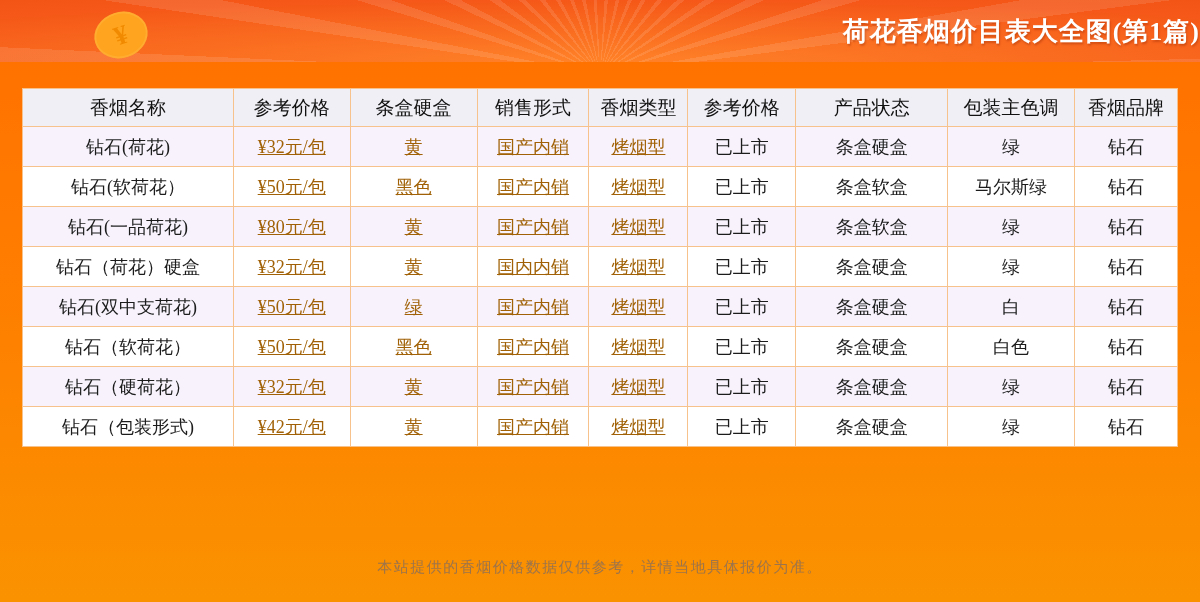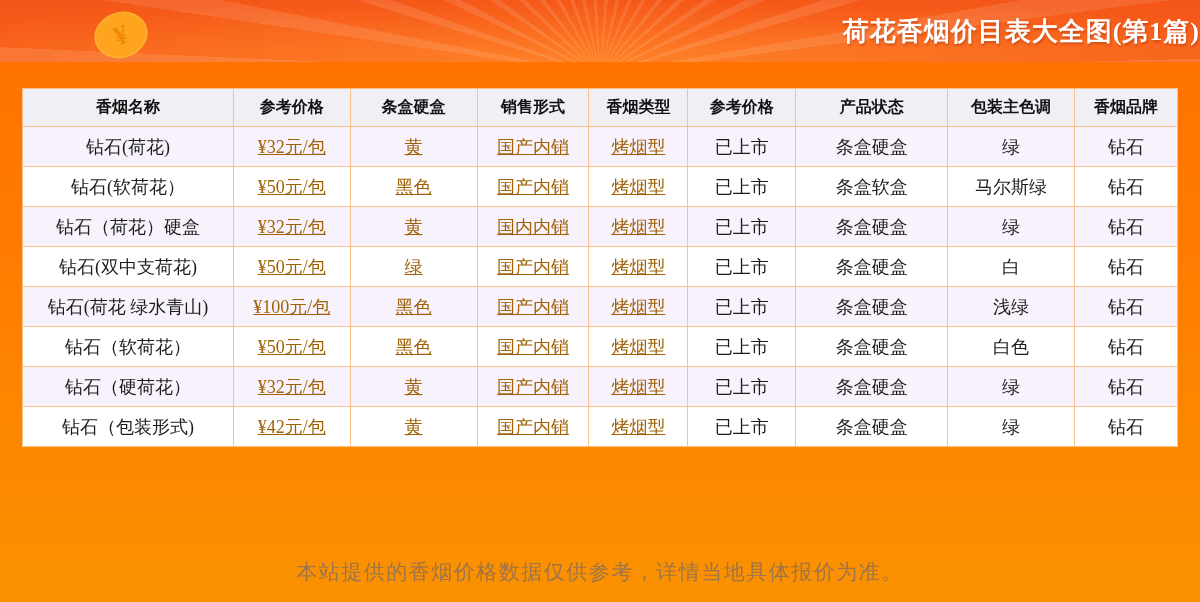--- a/index.html
+++ b/index.html
@@ -35,29 +35,29 @@
   }
 
   
   table.price-table {
     position:absolute; left:22px; top:88px; width:1156px;
     border-collapse:collapse; table-layout:fixed; text-align:center;
   }
   .price-table th, .price-table td { border:1px solid #f7c28c; overflow:hidden; white-space:nowrap; }
   .price-table th {
     height:38px; background:#f0eff5; color:#111111;
-    font-size:16px; font-weight:bold;
+    font-size:19px; font-weight:normal;
   }
   .price-table td { height:40px; font-size:18px; color:#1c1c1c; background:#ffffff; }
   .price-table tbody tr:nth-child(odd) td { background:#f7f2fc; }
   .price-table td.red { color:#a16207;text-decoration:underline; }
 
   .footer {
     position:absolute; left:0; width:100%; top:558px; text-align:center;
-    color:rgba(100,100,120,0.62); font-size:21px; letter-spacing:1.5px;
+    color:rgba(100,100,120,0.62); font-size:15px; letter-spacing:1.5px;
   }
 </style>
 </head>
 <body>
 
 <div class="stage">
 
   <div class="topband">
     <div class="rays"></div>
     <div class="coin">
@@ -108,50 +108,50 @@
           <td class="red">¥50元/包</td>
           <td class="red">黑色</td>
           <td class="red">国产内销</td>
           <td class="red">烤烟型</td>
           <td>已上市</td>
           <td>条盒软盒</td>
           <td>马尔斯绿</td>
           <td>钻石</td>
         </tr>
         <tr>
+          <td>钻石(一品荷花)</td>
+          <td class="red">¥80元/包</td>
+          <td class="red">黄</td>
+          <td class="red">国产内销</td>
+          <td class="red">烤烟型</td>
+          <td>已上市</td>
+          <td>条盒软盒</td>
+          <td>绿</td>
+          <td>钻石</td>
+        </tr>
+        <tr>
           <td>钻石（荷花）硬盒</td>
           <td class="red">¥32元/包</td>
           <td class="red">黄</td>
           <td class="red">国内内销</td>
           <td class="red">烤烟型</td>
           <td>已上市</td>
           <td>条盒硬盒</td>
           <td>绿</td>
           <td>钻石</td>
         </tr>
         <tr>
           <td>钻石(双中支荷花)</td>
           <td class="red">¥50元/包</td>
           <td class="red">绿</td>
           <td class="red">国产内销</td>
           <td class="red">烤烟型</td>
           <td>已上市</td>
           <td>条盒硬盒</td>
           <td>白</td>
-          <td>钻石</td>
-        </tr>
-        <tr>
-          <td>钻石(荷花 绿水青山)</td>
-          <td class="red">¥100元/包</td>
-          <td class="red">黑色</td>
-          <td class="red">国产内销</td>
-          <td class="red">烤烟型</td>
-          <td>已上市</td>
-          <td>条盒硬盒</td>
-          <td>浅绿</td>
           <td>钻石</td>
         </tr>
         <tr>
           <td>钻石（软荷花）</td>
           <td class="red">¥50元/包</td>
           <td class="red">黑色</td>
           <td class="red">国产内销</td>
           <td class="red">烤烟型</td>
           <td>已上市</td>
           <td>条盒硬盒</td>

